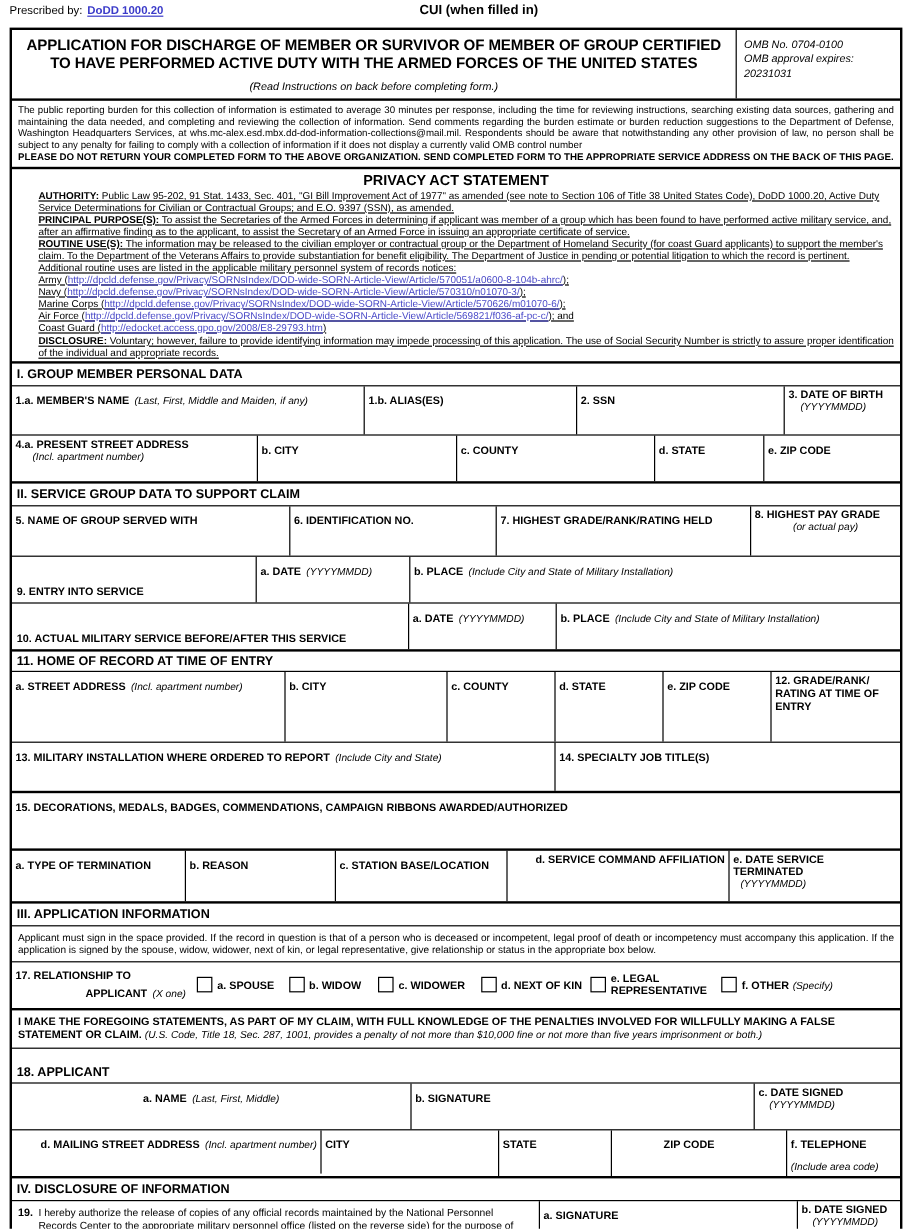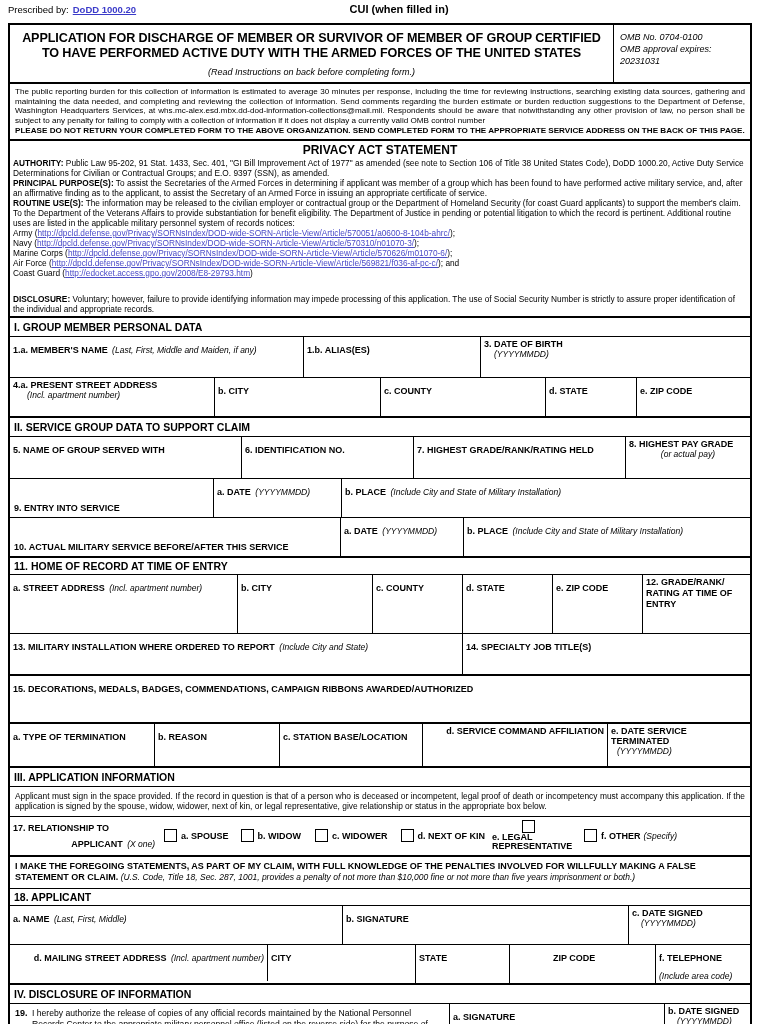--- a/index.html
+++ b/index.html
@@ -103,23 +103,24 @@
     text-align: justify;
   }
   .para b { font-weight: bold; }
   .pactitle {
     text-align: center;
     font-weight: bold;
     font-size: 12px;
     padding: 2px 0 1px 0;
   }
   .pac {
-    padding: 0 5px 2px 3px;
+    padding: 0 5px 2px 22px;
     font-size: 8.3px;
     line-height: 10px;
+    text-decoration: underline;
   }
   .pac p { margin: 0 0 0 0; }
   .lnk2 { color: #4a4ac8; text-decoration: underline; }
 
   
   .cb {
     display: inline-block;
     width: 11px;
     height: 11px;
     border: 1px solid #000;
@@ -167,33 +168,36 @@
       <div class="pactitle">PRIVACY ACT STATEMENT</div>
       <div class="pac">
         <p><b>AUTHORITY:</b> <span>Public Law 95-202, 91 Stat. 1433, Sec. 401, "GI Bill Improvement Act of 1977"  as amended (see note to Section 106 of Title 38 United States Code), DoDD 1000.20, Active Duty Service Determinations for Civilian or Contractual Groups; and E.O. 9397 (SSN), as amended.</span></p>
         <p><b>PRINCIPAL PURPOSE(S):</b> <span>To assist the Secretaries of the Armed Forces in determining if applicant was member of a group which has been found to have performed active military service, and, after an affirmative finding as to the applicant, to assist the Secretary of an Armed Force in issuing an appropriate certificate of service.</span></p>
         <p><b>ROUTINE USE(S):</b> <span>The information may be released to the civilian employer or contractual group or the Department of Homeland Security (for coast Guard applicants) to support the member's claim.  To the Department of the Veterans Affairs to provide substantiation for benefit eligibility.  The Department of Justice in pending or potential litigation to which the record is pertinent.  Additional routine uses are listed in the applicable military personnel system of records notices:</span></p>
         <p><span>Army (</span><a class="lnk2" href="#">http://dpcld.defense.gov/Privacy/SORNsIndex/DOD-wide-SORN-Article-View/Article/570051/a0600-8-104b-ahrc/</a><span>);</span></p>
         <p><span>Navy (</span><a class="lnk2" href="#">http://dpcld.defense.gov/Privacy/SORNsIndex/DOD-wide-SORN-Article-View/Article/570310/n01070-3/</a><span>);</span></p>
         <p><span>Marine Corps (</span><a class="lnk2" href="#">http://dpcld.defense.gov/Privacy/SORNsIndex/DOD-wide-SORN-Article-View/Article/570626/m01070-6/</a><span>);</span></p>
         <p><span>Air Force (</span><a class="lnk2" href="#">http://dpcld.defense.gov/Privacy/SORNsIndex/DOD-wide-SORN-Article-View/Article/569821/f036-af-pc-c/</a><span>); and</span></p>
         <p><span>Coast Guard (</span><a class="lnk2" href="#">http://edocket.access.gpo.gov/2008/E8-29793.htm</a><span>)</span></p>
-        <p style="margin-top:16px;"><b>DISCLOSURE:</b> <span>Voluntary; however, failure to provide identifying information may impede processing of this application. The use of Social Security Number is strictly to assure proper identification of the individual and appropriate records.</span></p>
+        <p style="margin-top:1px;"><b>DISCLOSURE:</b> <span>Voluntary; however, failure to provide identifying information may impede processing of this application. The use of Social Security Number is strictly to assure proper identification of the individual and appropriate records.</span></p>
       </div>
     </div>
 
     <div class="sec bb">I. GROUP MEMBER PERSONAL DATA</div>
 
     <div class="row bb">
       <div class="cell br" style="width:294px;height:40px;">
         <span class="num">1.a. MEMBER'S NAME</span>
         <span class="it">(Last, First, Middle and Maiden, if any)</span>
       </div>
       <div class="cell br" style="width:177px;">
         <span class="num">1.b. ALIAS(ES)</span>
+      </div>
+      <div class="cell br" style="width:173px;">
+        <span class="num">2. SSN</span>
       </div>
       <div class="cell" style="flex:1;">
         <div class="num">3. DATE OF BIRTH</div>
         <div class="it" style="padding-left:10px;">(YYYYMMDD)</div>
       </div>
     </div>
 
     <div class="row bb2">
       <div class="cell br" style="width:205px;height:38px;">
         <div class="num">4.a. PRESENT STREET ADDRESS</div>
@@ -338,40 +342,40 @@
         <span class="num">b. WIDOW</span>
       </div>
       <div class="cbwrap" style="margin-left:14px;">
         <span class="cb"></span>
         <span class="num">c. WIDOWER</span>
       </div>
       <div class="cbwrap" style="margin-left:13px;">
         <span class="cb"></span>
         <span class="num">d. NEXT OF KIN</span>
       </div>
-      <div class="cbwrap" style="margin-left:7px;flex-direction:column;">
+      <div class="cbwrap" style="margin-left:7px;">
         <span class="cb"></span>
         <span class="num" style="white-space:normal;line-height:9.5px;display:inline-block;width:76px;">e. LEGAL REPRESENTATIVE</span>
       </div>
       <div class="cbwrap" style="margin-left:16px;align-items:center;">
         <span class="cb"></span>
         <span class="num">f. OTHER</span>
         <span class="it" style="margin-left:3px;">(Specify)</span>
       </div>
     </div>
 
     <div class="para bb" style="padding:4px 5px 4px 5px;font-size:9px;line-height:11.5px;text-align:left;">
       <b>I MAKE THE FOREGOING STATEMENTS, AS PART OF MY CLAIM, WITH FULL KNOWLEDGE OF THE PENALTIES INVOLVED FOR WILLFULLY MAKING A FALSE STATEMENT OR CLAIM.</b>
       <span class="it">(U.S. Code, Title 18, Sec. 287, 1001, provides a penalty of not more than $10,000 fine or not more than five years imprisonment or both.)</span>
     </div>
 
-    <div class="sec bb" style="padding-top:2px;padding-bottom:2px;">18. APPLICANT</div>
+    <div class="sec bb" style="padding-top:2px;padding-bottom:2px;margin-top:12px;">18. APPLICANT</div>
 
     <div class="row bb">
-      <div class="cell br" style="width:333px;height:38px;">
+      <div class="cell br" style="width:333px;height:38px;text-align:center;">
         <span class="num">a. NAME</span>
         <span class="it">(Last, First, Middle)</span>
       </div>
       <div class="cell br" style="width:286px;">
         <span class="num">b. SIGNATURE</span>
       </div>
       <div class="cell" style="flex:1;">
         <div class="num">c. DATE SIGNED</div>
         <div class="it" style="padding-left:9px;">(YYYYMMDD)</div>
       </div>

